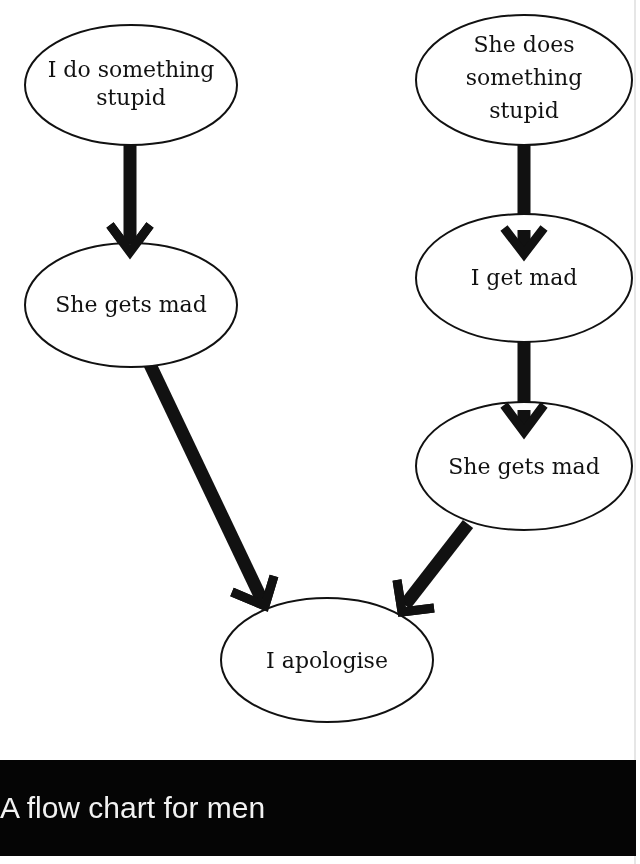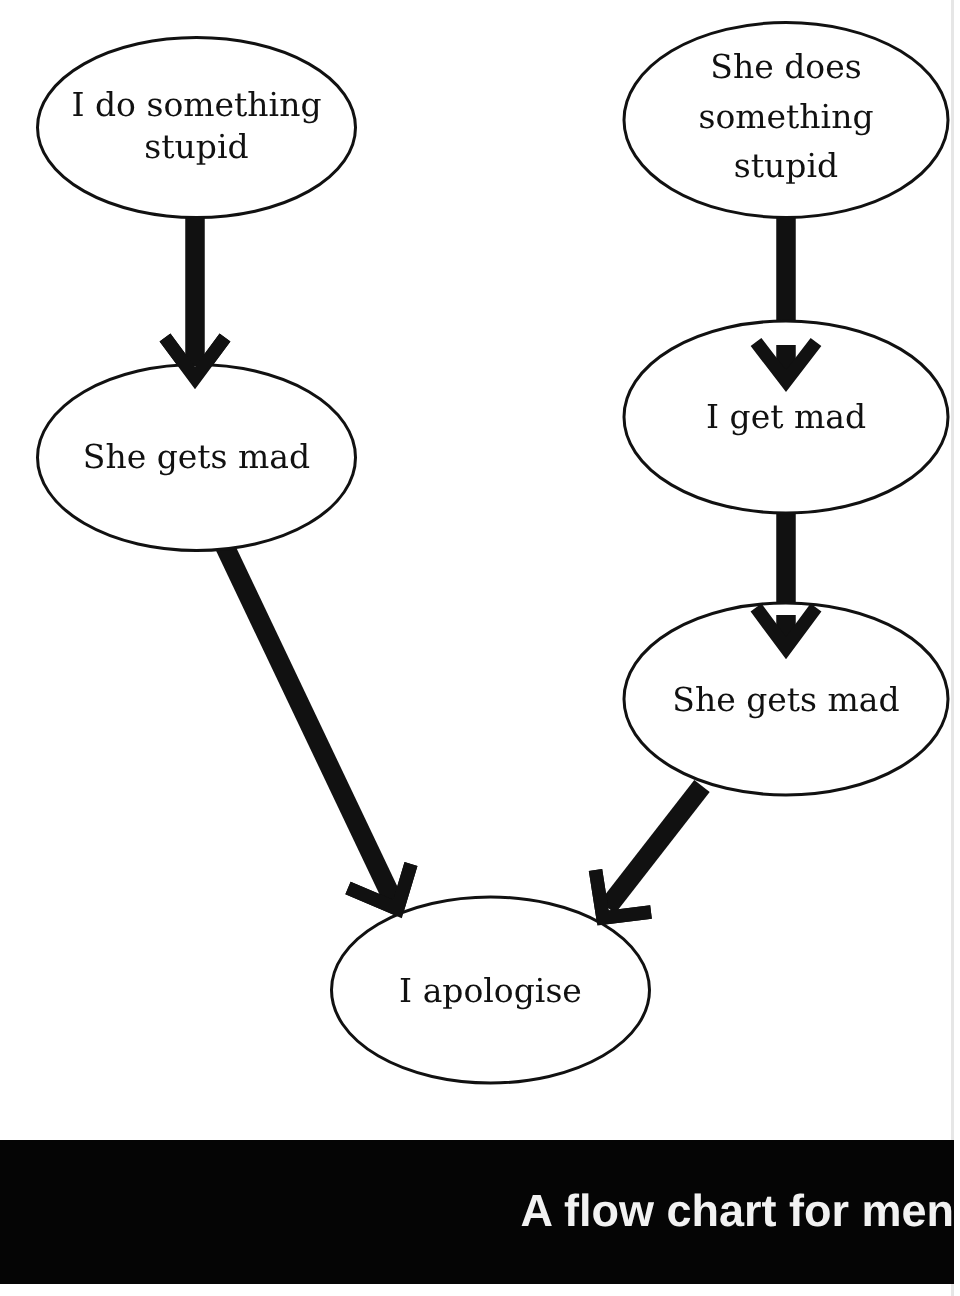--- a/index.html
+++ b/index.html
@@ -1,20 +1,20 @@
 <!DOCTYPE html>
 <html><head>
 <meta charset="utf-8">
 <style>
   html, body { margin:0; padding:0; background:#ffffff; }
   body { width:640px; height:864px; position:relative; overflow:hidden; }
   .frame { position:absolute; left:0; top:0; width:636px; height:864px; background:#fff; border-right:2px solid #e6e6e6; box-sizing:border-box; }
   svg.diagram { position:absolute; left:0; top:0; }
   .node-text { font-family:"DejaVu Serif","Liberation Serif",serif; font-size:22px; fill:#111; text-anchor:middle; }
-  .caption-band { position:absolute; left:0; top:760px; width:636px; height:96px; background:#050505; display:flex; align-items:center; justify-content:flex-end;font-weight:bold; }
+  .caption-band { position:absolute; left:0; top:760px; width:636px; height:96px; background:#050505; display:flex; align-items:center; justify-content:flex-start; }
   .caption-text { font-family:"Liberation Sans","DejaVu Sans",sans-serif; font-size:30px; color:#f2f2f2; }
 </style>
 </head>
 <body>
 
 <div class="frame">
 <svg class="diagram" width="636" height="760" viewBox="0 0 636 760">
   <defs>
     <marker id="ah" markerWidth="4" markerHeight="4" refX="2.2" refY="2" orient="auto" markerUnits="strokeWidth">
       <path d="M0,0 L2.4,2 L0,4" fill="none" stroke="#111" stroke-width="0.9"></path>

